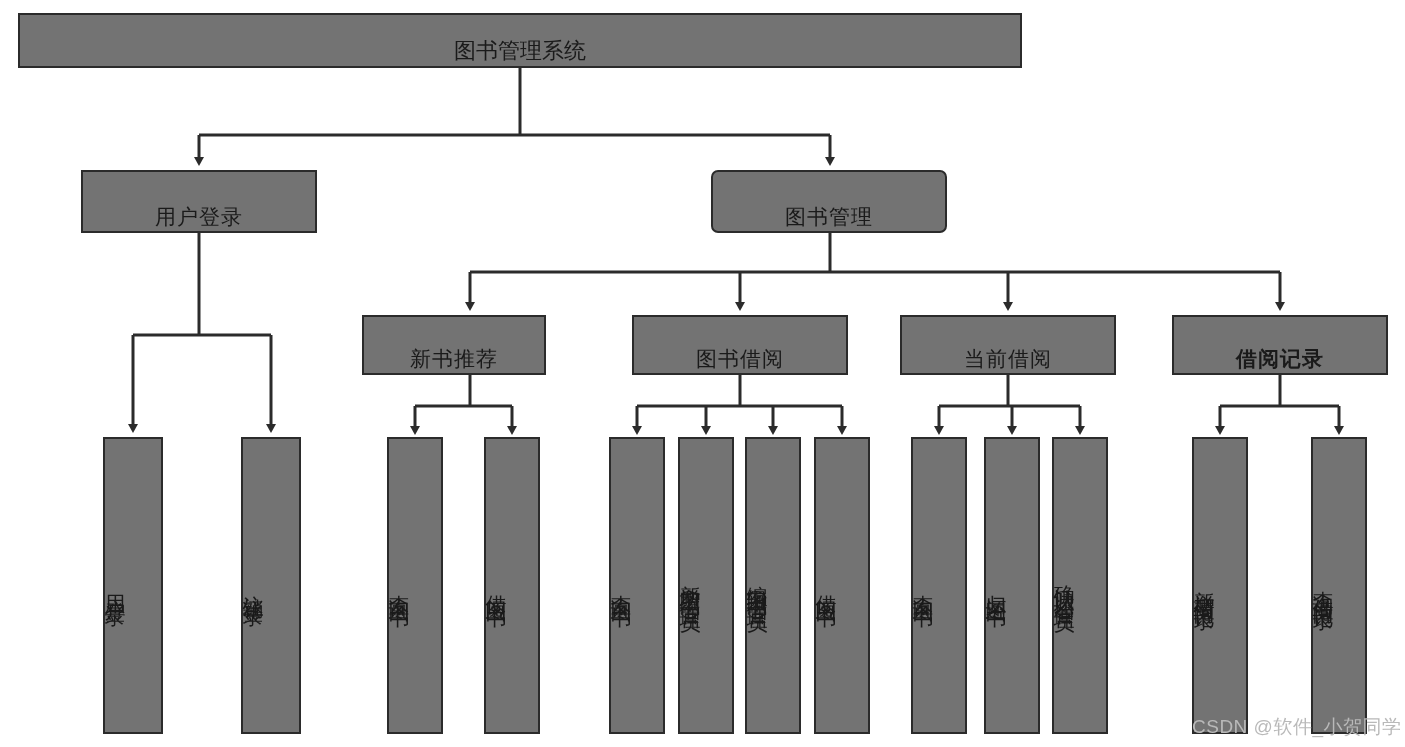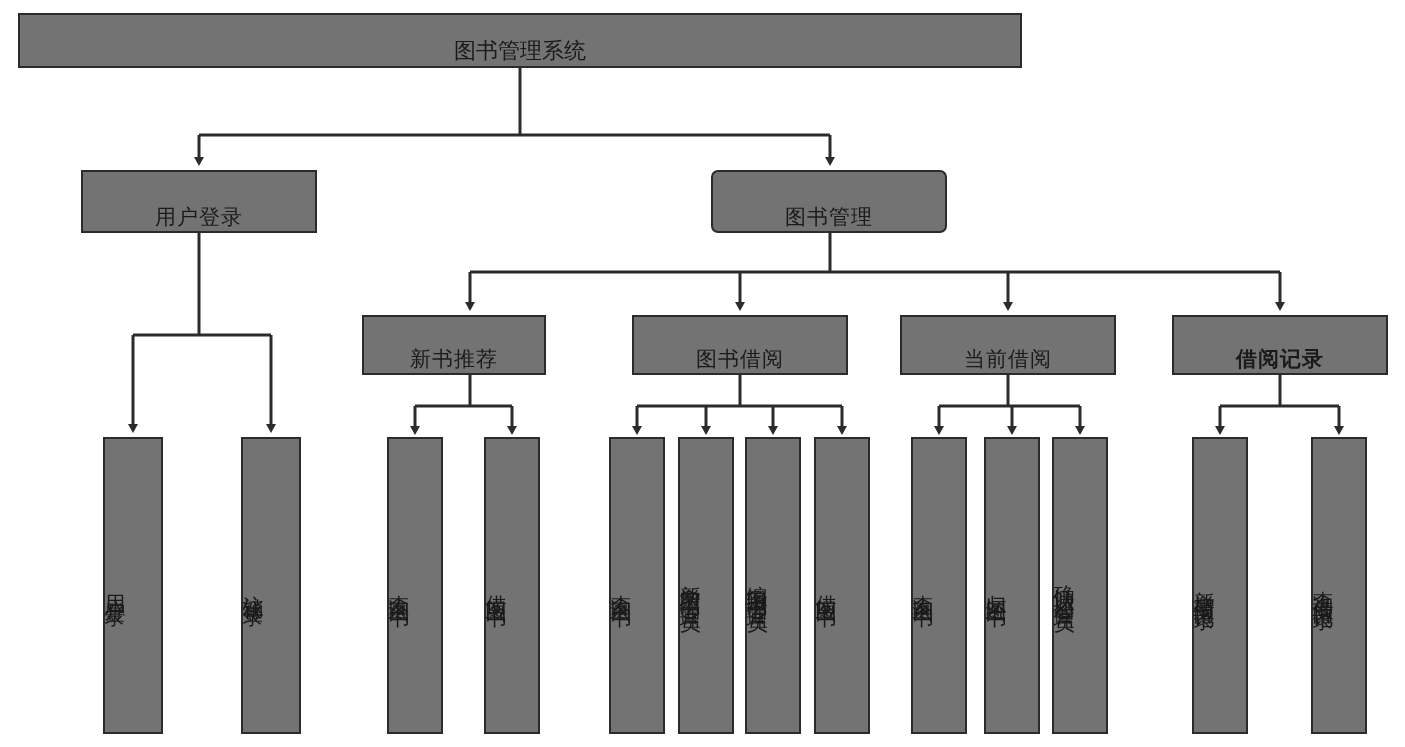--- a/index.html
+++ b/index.html
@@ -179,14 +179,15 @@
     <span class="vtext">确认归还（管理员）</span>
   </div>
 
   <div class="node vert" style="left:1192px; top:437px; width:56px; height:297px;">
     <span class="vtext">新增借阅记录</span>
   </div>
   <div class="node vert" style="left:1311px; top:437px; width:56px; height:297px;">
     <span class="vtext">查询借阅记录</span>
   </div>
 
+  <div class="watermark" style="left:1192px; top:714px;">CSDN @软件_小贺同学</div>
 
 </div>
 
 </body></html>

